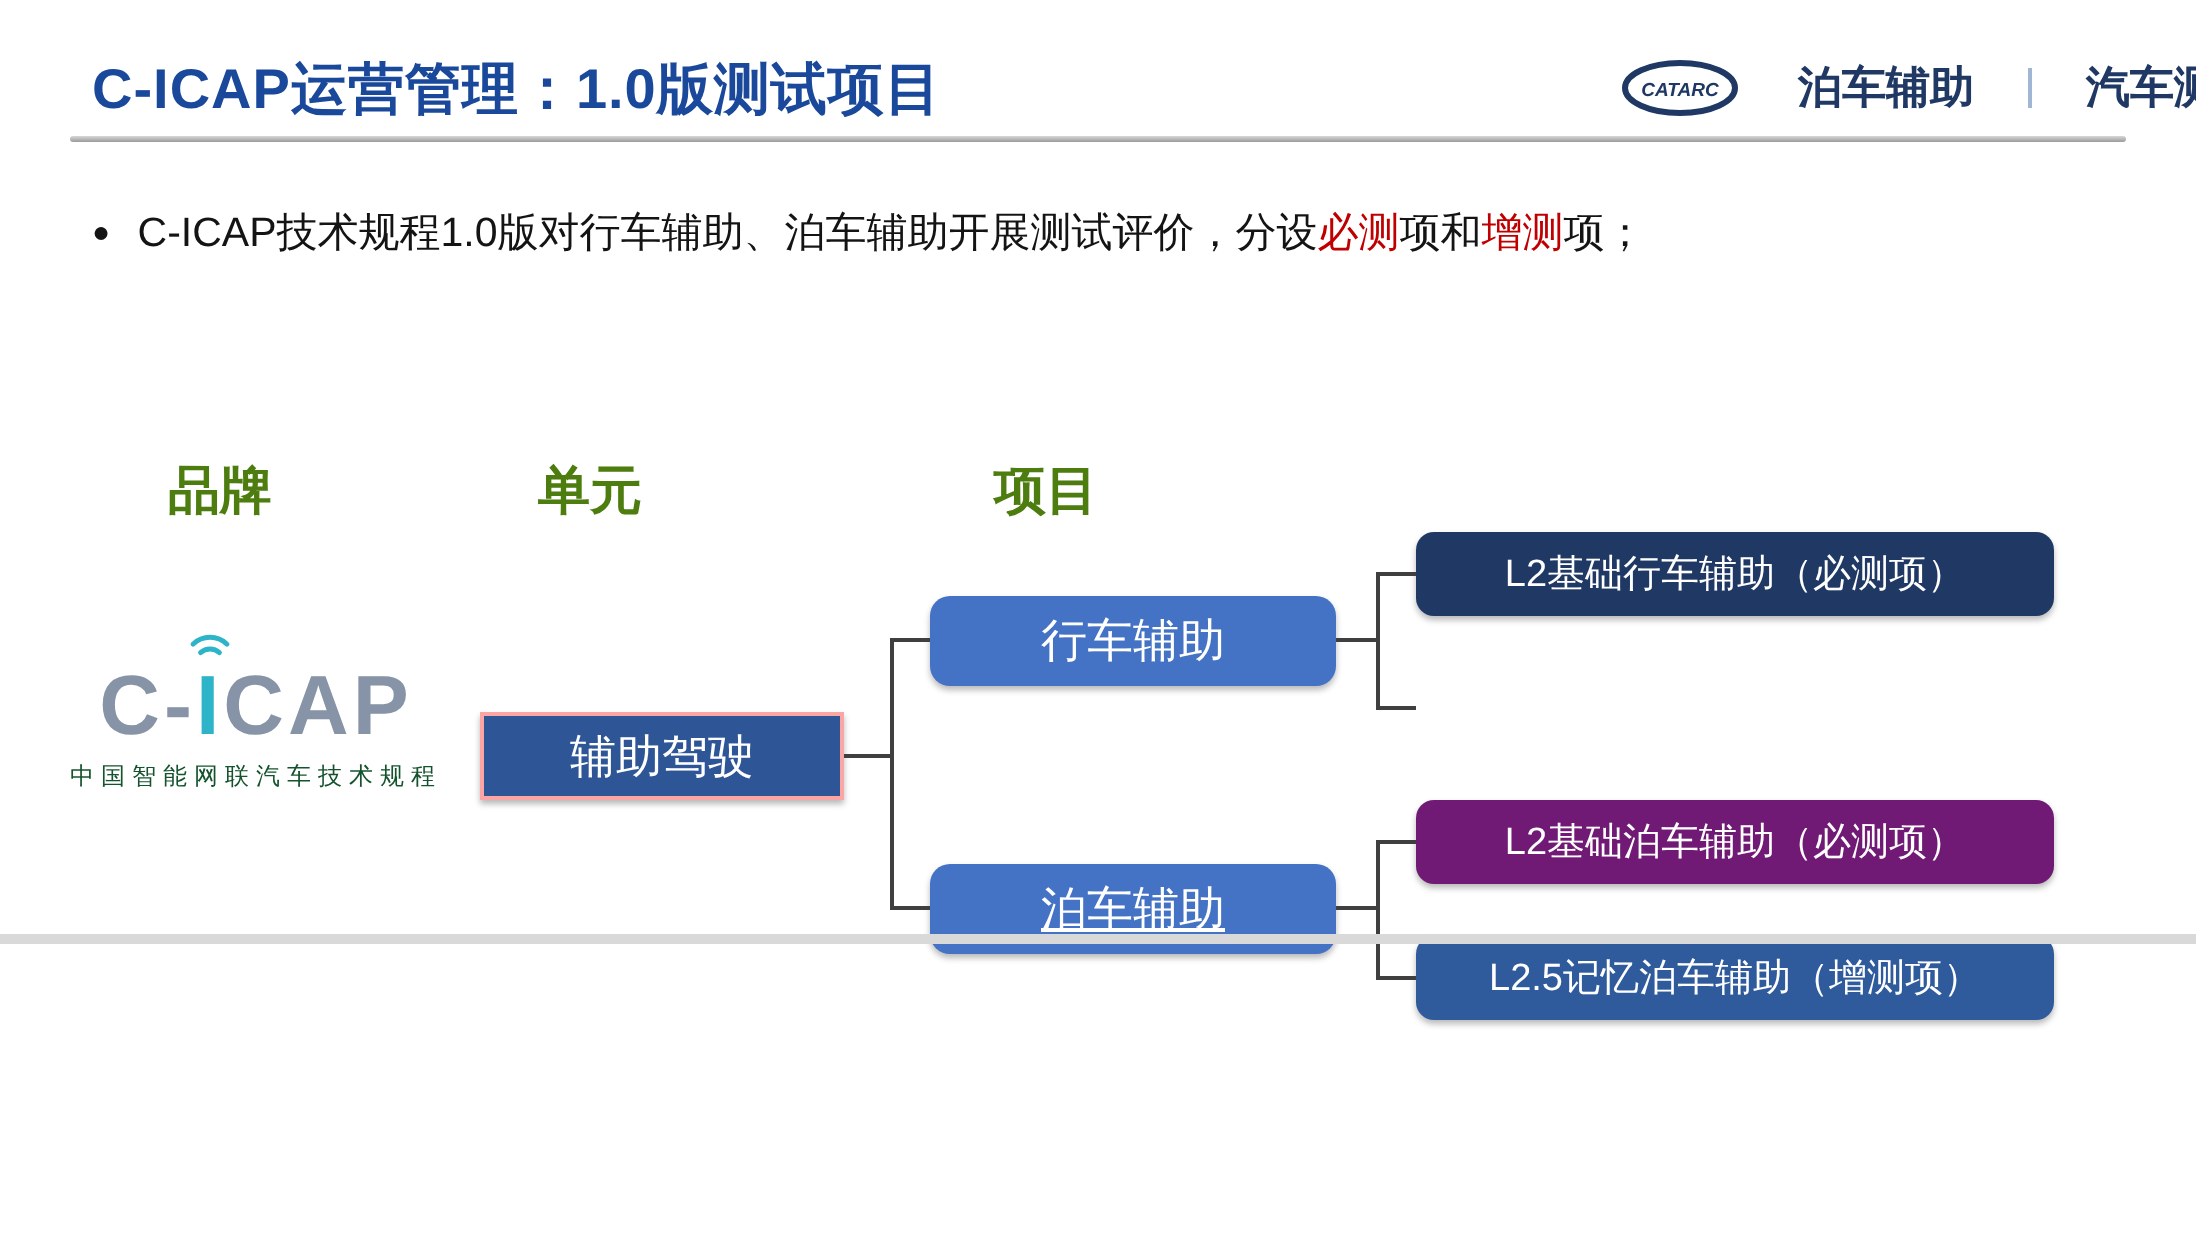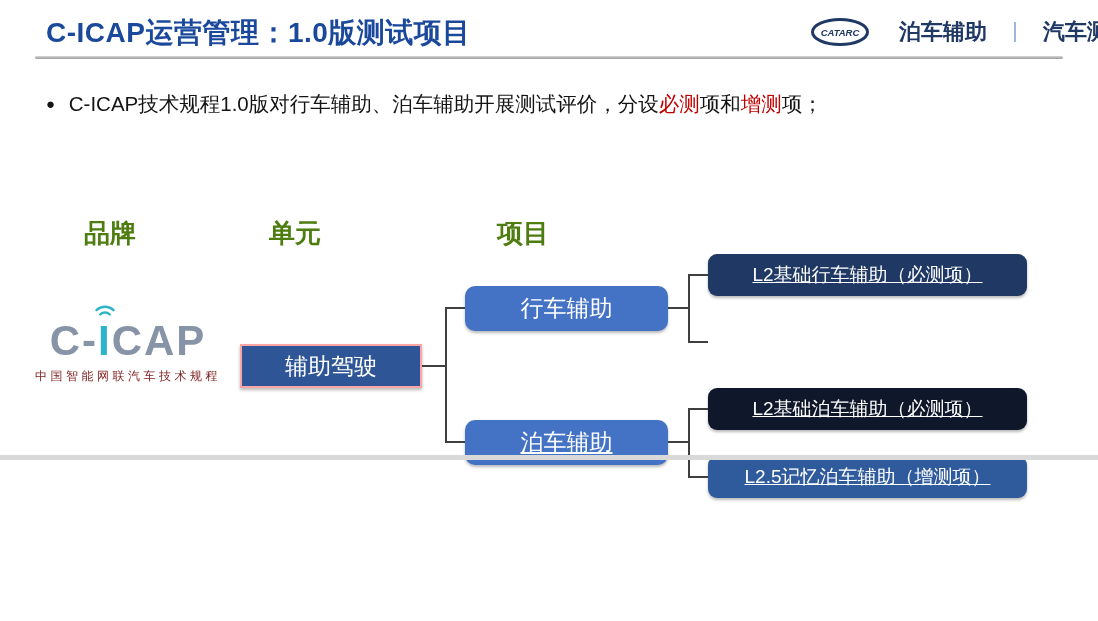--- a/index.html
+++ b/index.html
@@ -3,21 +3,21 @@
 <meta charset="utf-8">
 <style>
   * { margin: 0; padding: 0; box-sizing: border-box; }
   html, body { background: #ffffff; }
   body {
     font-family: "Liberation Sans", "DejaVu Sans", sans-serif;
     width: 1098px; height: 621px;
     position: relative; overflow: hidden;
   }
   #slide {
-    position: absolute; left: 0; top: 4px;
+    position: absolute; left: 0; top: 16px;
     width: 1098px; height: 456px; background: #ffffff;
   }
 
   
   .title {
     position: absolute; left: 46px; top: 10px;
     font-size: 28px; font-weight: 700; color: #1A489B;
     letter-spacing: 0.5px; white-space: nowrap;
   }
   .header-logo {
@@ -65,21 +65,21 @@
     font-size: 42px; font-weight: 800; line-height: 1;
     color: #8793A6; letter-spacing: 2px;
   }
   .cicap-i-wrap { position: relative; display: inline-block; }
   .cicap-i { color: #2EB4C8; }
   .wifi-icon {
     position: absolute; left: 50%; transform: translateX(-50%);
     top: -17px; width: 26px; height: 17px;
   }
   .cicap-sub {
-    margin-top: 6px; font-size: 12px; color: #7f1d1d;
+    margin-top: 6px; font-size: 12px; color: #14532d;
     letter-spacing: 3.5px; white-space: nowrap;
   }
 
   
   .node {
     position: absolute; display: flex;
     align-items: center; justify-content: center;
     color: #ffffff; white-space: nowrap;
   }
   .root-node {
@@ -91,25 +91,24 @@
     left: 465px; width: 203px; height: 45px;
     background: #4472C4; border-radius: 10px;
     font-size: 23px; box-shadow: 0 2px 3px rgba(0,0,0,0.28);
   }
   .branch-driving { top: 282px; }
   .branch-parking { top: 416px; text-decoration: underline; }
   .leaf-node {
     left: 708px; width: 319px; height: 42px;
     border-radius: 9px; font-size: 19px;
     box-shadow: 0 2px 3px rgba(0,0,0,0.28);
-    text-decoration: underline;
   }
   .leaf-1 { top: 250px; background: #1F3864; }
   .leaf-2 { top: 317px; background: #2F5B9C; }
-  .leaf-3 { top: 384px; background: #0f172a; }
+  .leaf-3 { top: 384px; background: #701a75; }
   .leaf-4 { top: 452px; background: #2F5B9C; }
 
   
   .conn { position: absolute; background: #3f3f3f; }
 
   
   .footer-bar {
     position: absolute; left: 0; bottom: 0; width: 1098px; height: 5px;
     background: #D9D9D9;
   }

